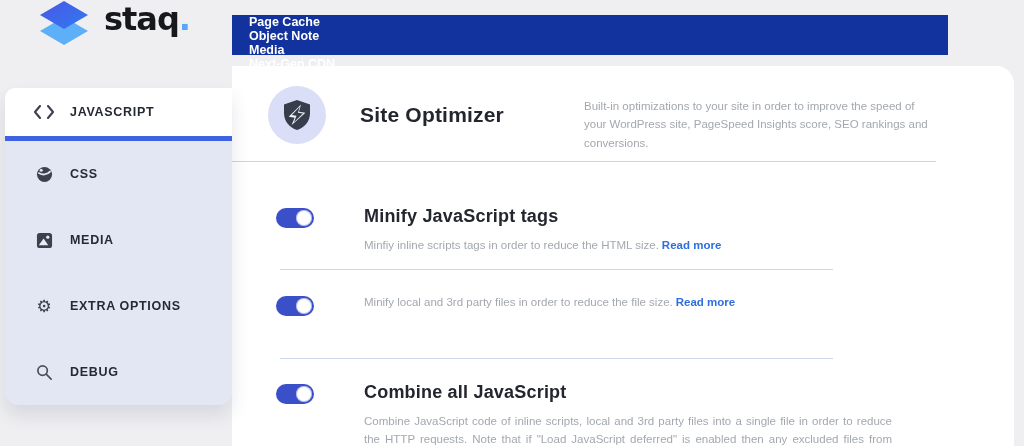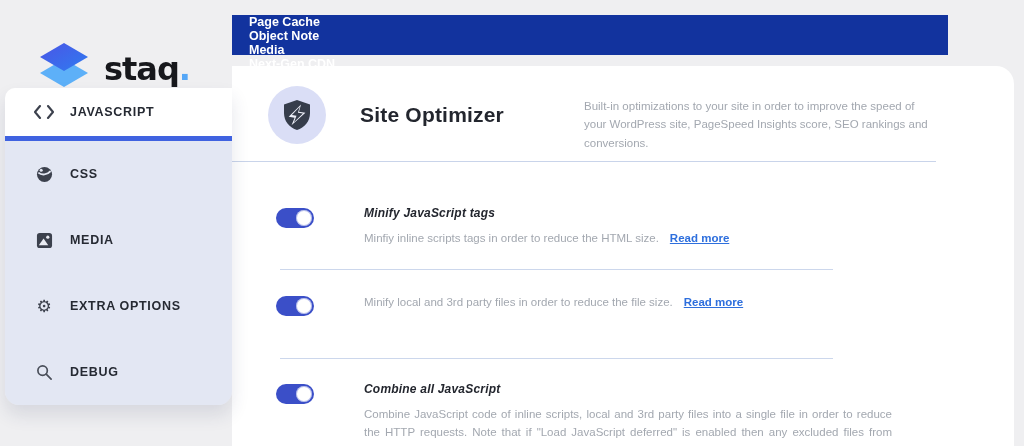--- a/index.html
+++ b/index.html
@@ -7,21 +7,21 @@
   body {
     position:relative;
     background:#efeff1;
     font-family:"Liberation Sans", sans-serif;
     overflow:hidden;
   }
 
   
   .logo-area {
     position:absolute; left:0; top:0; width:232px; height:88px;
-    display:flex; align-items:flex-end; background:#efeff1;
+    display:flex; align-items:flex-start; background:#efeff1;
   }
   .logo-icon { margin-left:38px; }
   .logo-text {
     margin-left:14px; font-family:"DejaVu Sans", sans-serif;
     font-size:32px; font-weight:bold; color:#17181c; letter-spacing:-1px;
   }
   .logo-dot { color:#55a7f7; }
 
   
   .navbar {
@@ -66,29 +66,28 @@
     position:absolute; left:0; top:2px; width:38px; height:20px;
     border-radius:10px; background:#3b4fc8; cursor:pointer;
   }
   .toggle .knob {
     position:absolute; right:2px; top:2px; width:16px; height:16px;
     border-radius:50%; background:#ffffff;
     box-shadow:0 0 0 1px rgba(59,79,200,.35) inset;
   }
   .setting-body { margin-left:88px; }
   .setting-title {
-    font-size:12px; font-weight:bold; color:#23262e; letter-spacing:.2px;
+    font-size:18px; font-weight:bold; color:#23262e; letter-spacing:.2px;
     margin-bottom:10px;
-    font-style:italic;
   }
   .setting-desc { font-size:11.5px; line-height:1.55; color:#a3a8b0; }
   .setting-desc.long { width:528px; text-align:justify; }
   .read-more {
-    color:#2e6fdd; font-weight:bold; text-decoration:underline;
-    cursor:pointer; margin-left:11px;
+    color:#2e6fdd; font-weight:bold; 
+    cursor:pointer; margin-left:3px;
   }
   .row-divider {
     position:absolute; left:48px; width:553px; height:1px; background:#ccd7ec;
   }
   .d1 { top:203px; } .d2 { top:292px; }
 
   
   .sidebar {
     position:absolute; left:5px; top:88px; width:227px;
     box-shadow:0 10px 18px rgba(40,50,90,.12);

